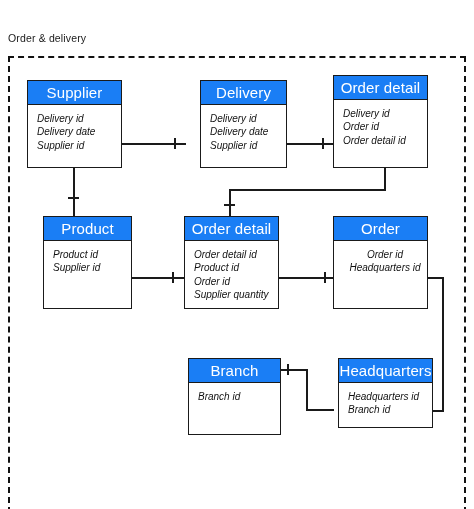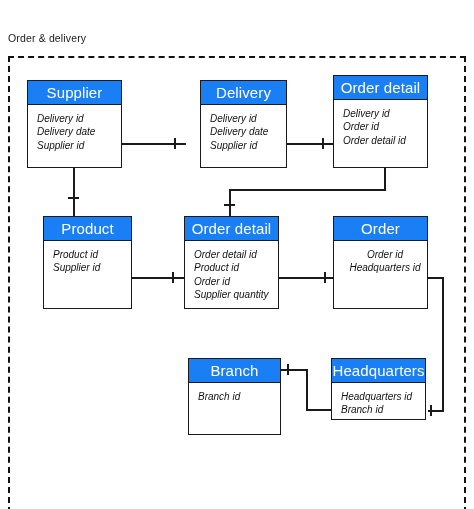--- a/index.html
+++ b/index.html
@@ -176,21 +176,21 @@
     </div>
   </div>
 
   <div class="entity" style="left:188px; top:330px; width:93px; height:77px;">
     <div class="entity-header">Branch</div>
     <div class="entity-body">
       <div class="attr">Branch id</div>
     </div>
   </div>
 
-  <div class="entity" style="left:331px; top:330px; width:95px; height:62px;">
+  <div class="entity" style="left:338px; top:330px; width:95px; height:70px;">
     <div class="entity-header">Headquarters</div>
     <div class="entity-body">
       <div class="attr">Headquarters id</div>
       <div class="attr">Branch id</div>
     </div>
   </div>
 
 </div>
 
 </body></html>

